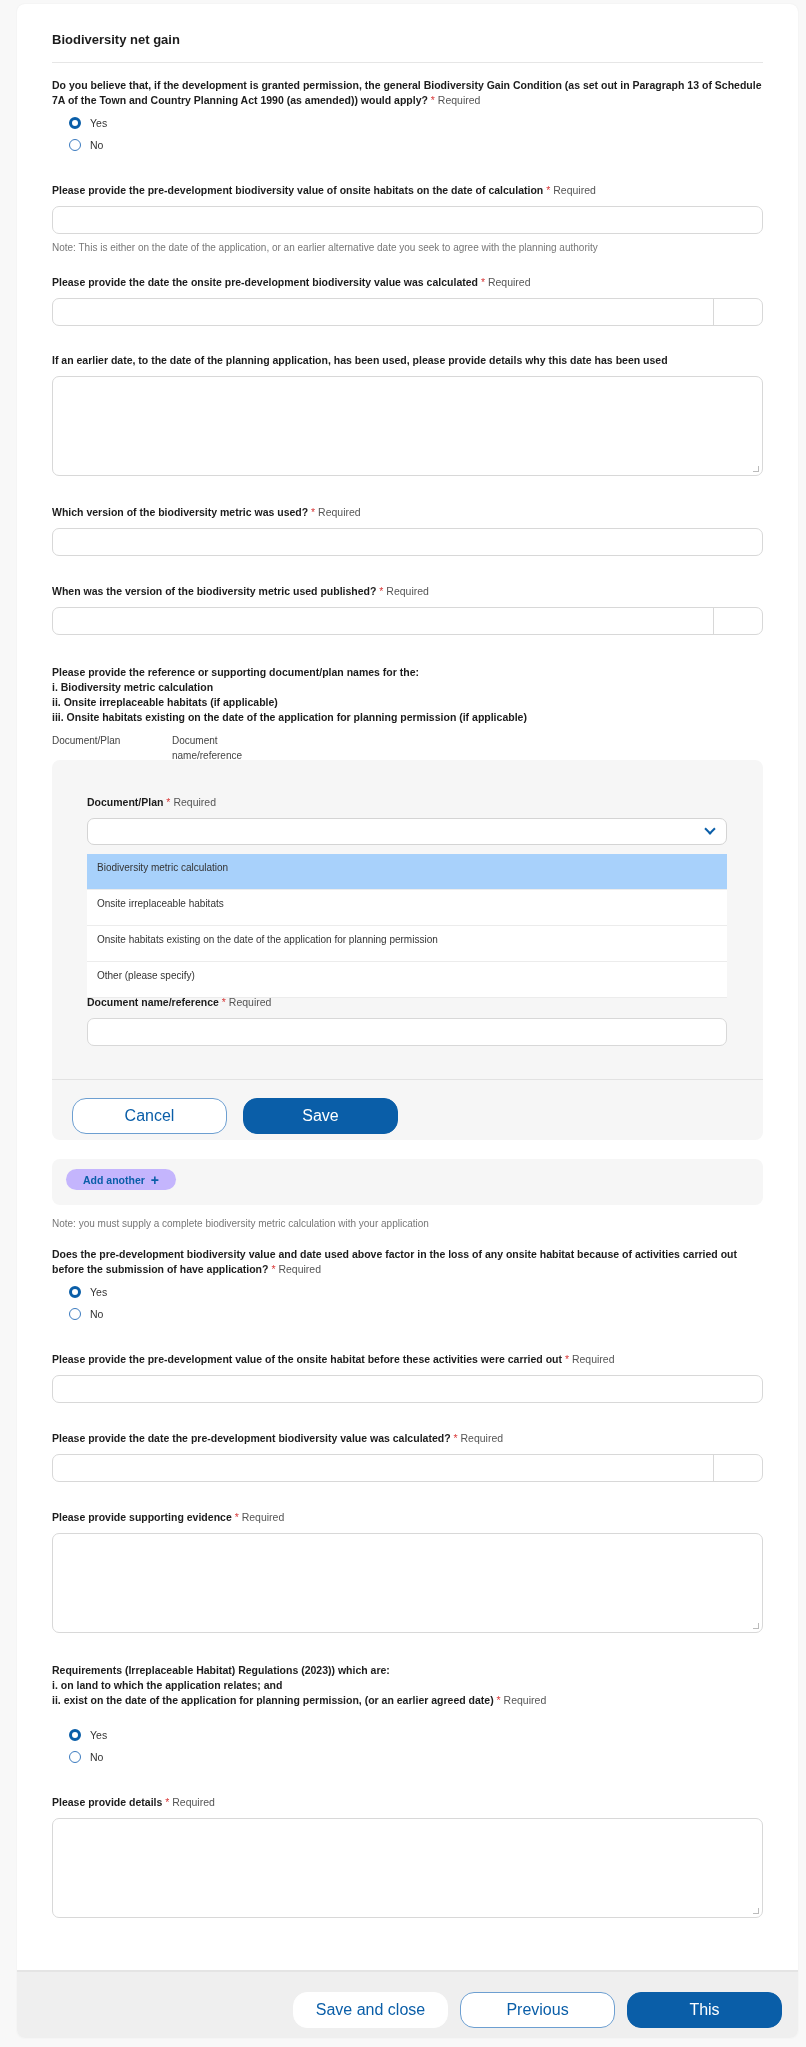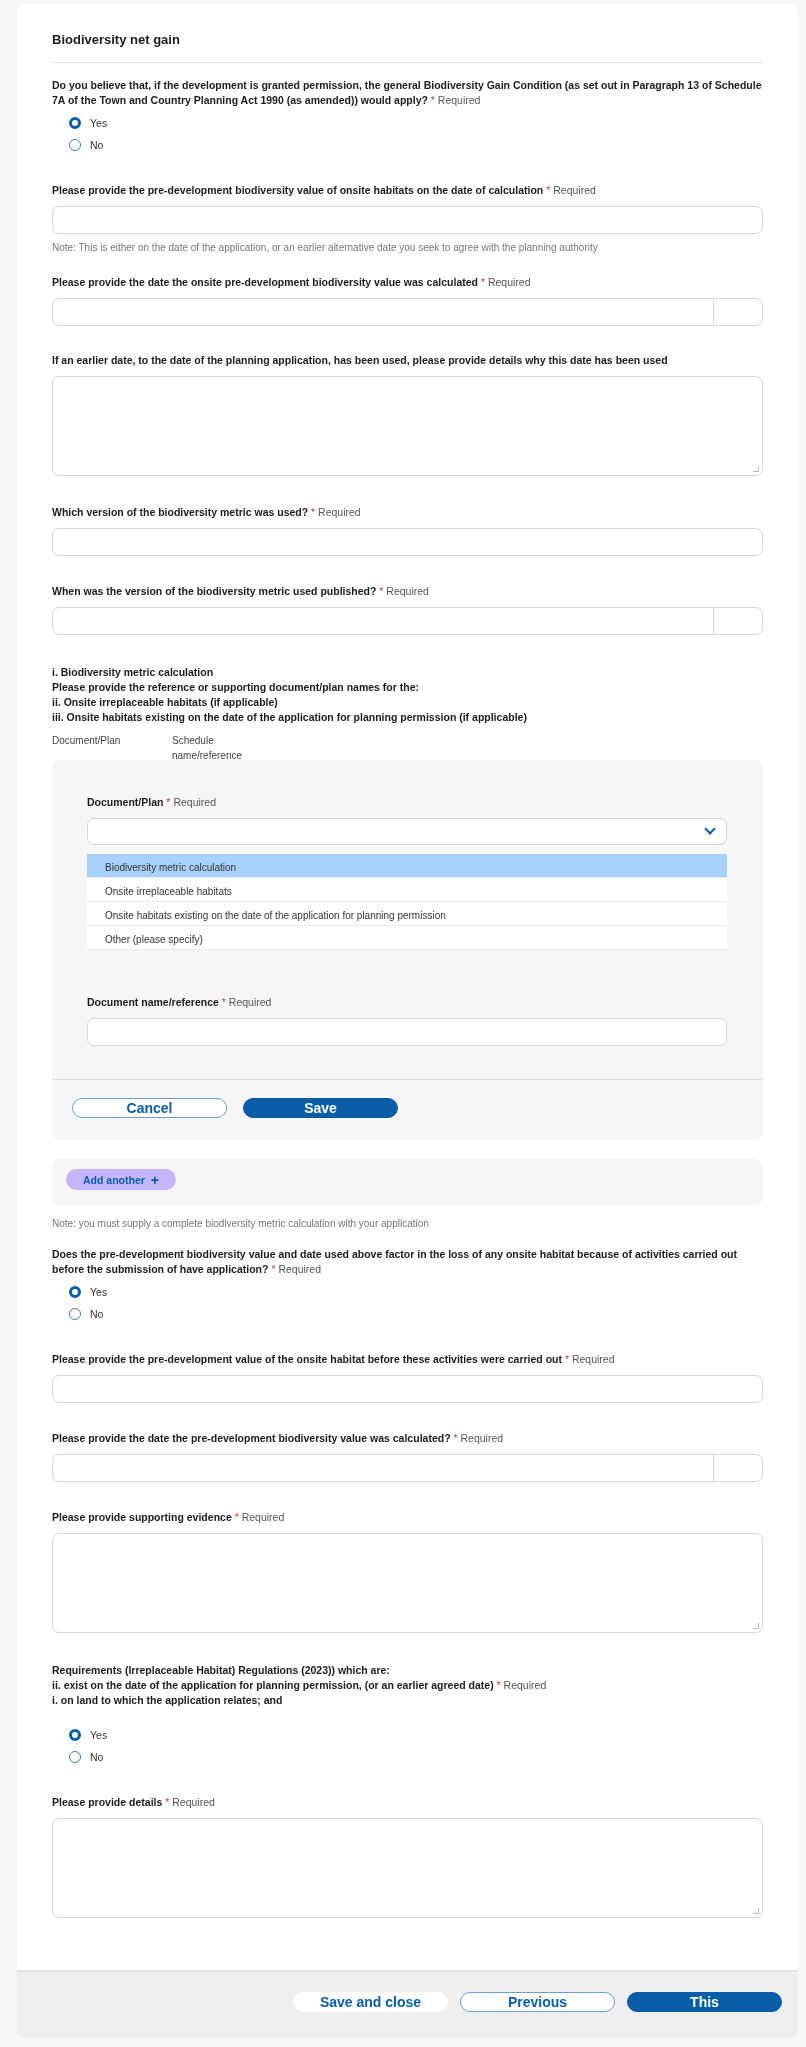--- a/index.html
+++ b/index.html
@@ -21,24 +21,24 @@
   .textarea { left: 35px; width: 711px; height: 100px; border: 1px solid #d8d8d8; border-radius: 7px; background: #fff; }
   .grip { position: absolute; right: 3px; bottom: 3px; width: 6px; height: 6px; border-right: 1px solid #bbb; border-bottom: 1px solid #bbb; transform: skew(0); }
   .note { left: 35px; font-size: 10px; color: #777; }
   .list-q { left: 35px; font-size: 10.5px; font-weight: bold; line-height: 15px; }
   .col-head { font-size: 10px; color: #444; line-height: 15px; }
   .panel { left: 35px; top: 756px; width: 711px; height: 380px; background: #f6f6f6; border-radius: 8px; }
   .panel-lbl { font-size: 10.5px; font-weight: bold; }
   .select { left: 70px; top: 814px; width: 640px; height: 27px; border: 1px solid #d4d4d4; border-radius: 7px; background: #fff; }
   .chev { position: absolute; right: 12px; top: 8px; width: 8px; height: 8px; border-right: 2px solid #0a5ea8; border-bottom: 2px solid #0a5ea8; transform: rotate(45deg); top: 6px; }
   .options { left: 70px; top: 850px; width: 640px; background: #fff; }
-  .opt { height: 24px; line-height: 28px; padding-left: 18px; font-size: 10px; color: #333; border-bottom: 1px solid #ececec; }
+  .opt { height: 36px; line-height: 28px; padding-left: 10px; font-size: 10px; color: #333; border-bottom: 1px solid #ececec; }
   .opt.hl { background: #a8d1fb; }
   .panel-divider { left: 35px; top: 1075px; width: 711px; height: 1px; background: #e2e2e2; }
-  .btn { display: flex; align-items: center; justify-content: center; font-size: 14px; font-weight: bold; border-radius: 14px; height: 20px; }
+  .btn { display: flex; align-items: center; justify-content: center; font-size: 16px; font-weight: normal; border-radius: 14px; height: 36px; }
   .btn.outline { background: #fff; border: 1px solid #6d9fd1; color: #0a5ea8; }
   .btn.primary { background: #0a5ea8; color: #fff; border: 1px solid #0a5ea8; }
   .btn.ghost { background: #fff; color: #0a5ea8; border: 1px solid #fff; }
   .addbox { left: 35px; top: 1155px; width: 711px; height: 46px; background: #f6f6f6; border-radius: 8px; }
   .add-btn { position: absolute; left: 14px; top: 10px; width: 110px; height: 21px; background: #c4b5fd; border-radius: 11px; display: flex; align-items: center; justify-content: center; font-size: 10.5px; color: #0a5ea8; font-weight: bold; }
   .plus { margin-left: 6px; font-size: 14px; font-weight: bold; color: #0a5ea8; line-height: 10px; }
   .footer { left: 0; top: 1966px; width: 781px; height: 68px; background: #efefef; border-top: 2px solid #e4e4e4; }
 </style>
 </head>
 <body>
@@ -96,28 +96,28 @@
   <div class="abs q" style="top:580px;">
     <span>When was the version of the biodiversity metric used published?</span>
     <span class="req-star">*</span>
     <span class="req-text">Required</span>
   </div>
   <div class="abs date-input" style="top:603px;">
     <div class="date-btn"></div>
   </div>
 
   <div class="abs list-q" style="top:661px;">
+    <div>Please provide the reference or supporting document/plan names for the:</div>
     <div>i. Biodiversity metric calculation</div>
-    <div>Please provide the reference or supporting document/plan names for the:</div>
     <div>ii. Onsite irreplaceable habitats (if applicable)</div>
     <div>iii. Onsite habitats existing on the date of the application for planning permission (if applicable)</div>
   </div>
   <div class="abs col-head" style="left:35px;top:729px;">Document/Plan</div>
   <div class="abs col-head" style="left:155px;top:729px;">
-    <div>Schedule</div>
+    <div>Document</div>
     <div>name/reference</div>
   </div>
 
   <div class="abs panel"></div>
   <div class="abs panel-lbl" style="left:70px;top:792px;">
     <span>Document/Plan</span>
     <span class="req-star">*</span>
     <span class="req-text">Required</span>
   </div>
   <div class="abs select">
@@ -183,26 +183,26 @@
     <span>Please provide supporting evidence</span>
     <span class="req-star">*</span>
     <span class="req-text">Required</span>
   </div>
   <div class="abs textarea" style="top:1529px;">
     <div class="grip"></div>
   </div>
 
   <div class="abs list-q" style="top:1659px;width:711px;">
     <div>Requirements (Irreplaceable Habitat) Regulations (2023)) which are:</div>
+    <div>i. on land to which the application relates; and</div>
     <div>
       <span>ii. exist on the date of the application for planning permission, (or an earlier agreed date)</span>
       <span class="req-star">*</span>
       <span class="req-text">Required</span>
     </div>
-    <div>i. on land to which the application relates; and</div>
   </div>
   <div class="abs radio-row" style="top:1723px;">
     <span class="radio on"></span>
     <span>Yes</span>
   </div>
   <div class="abs radio-row" style="top:1745px;">
     <span class="radio"></span>
     <span>No</span>
   </div>
 

